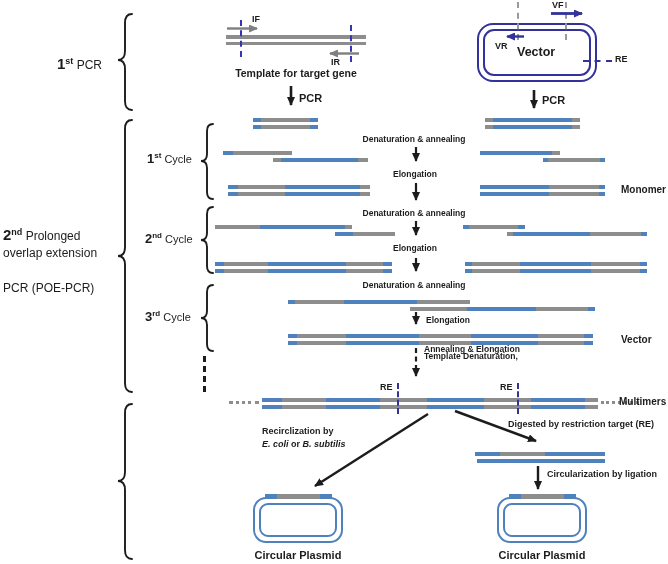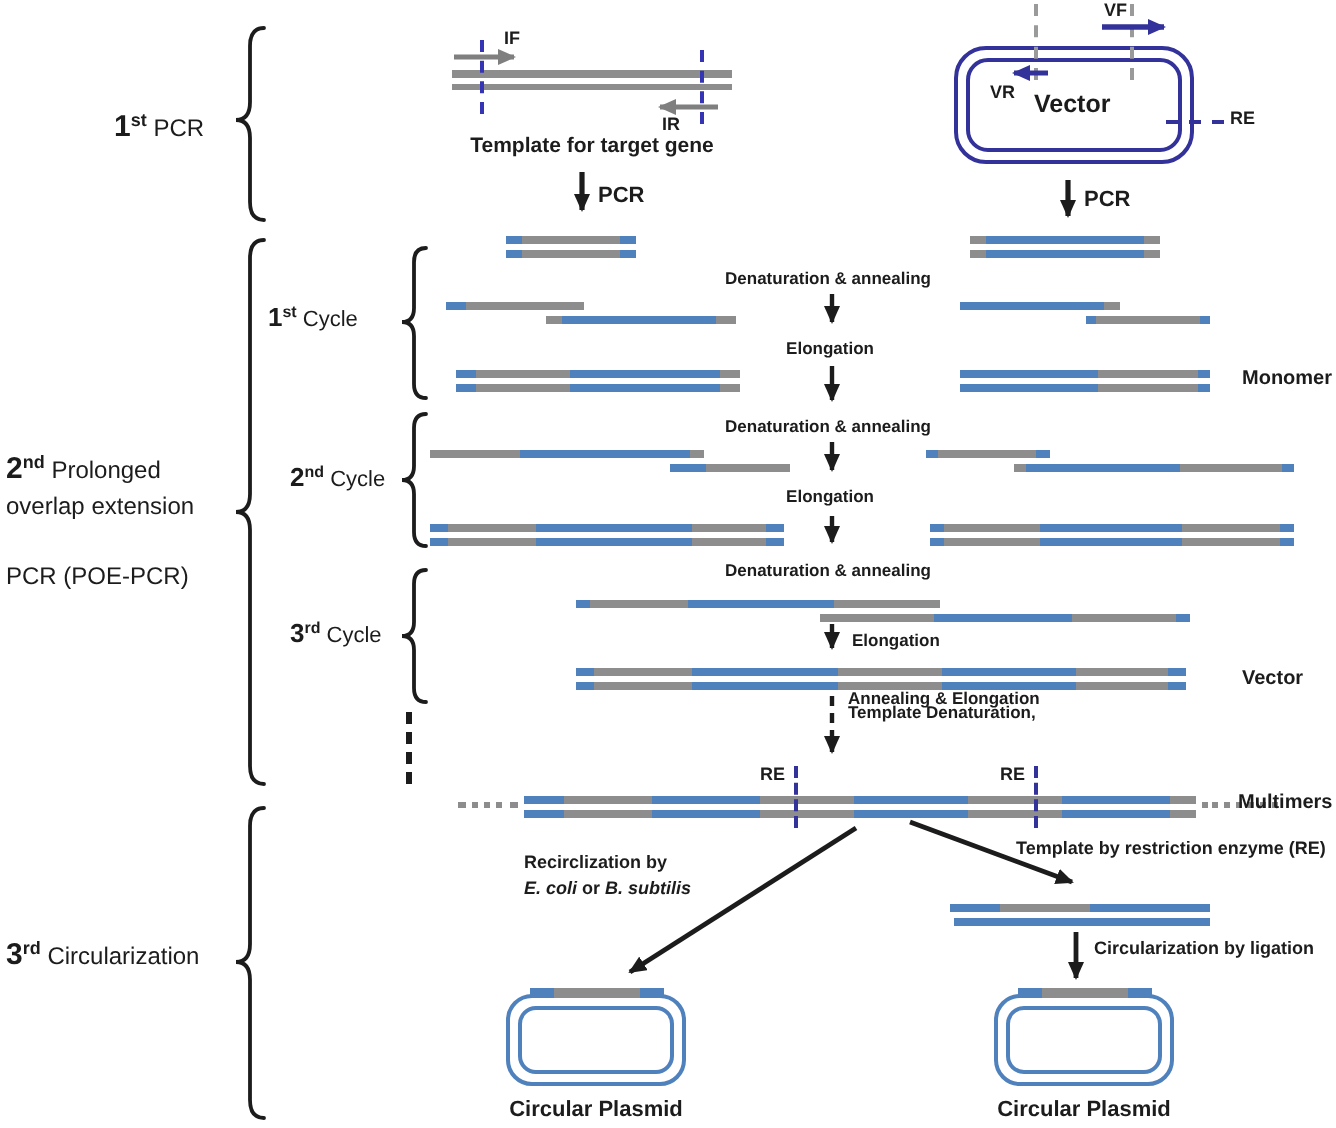--- a/index.html
+++ b/index.html
@@ -43,23 +43,22 @@
 <body>
 
 <div class="canvas">
 
   <div class="t sec" style="left:57px;top:55px"><span class="num">1</span><sup>st</sup> <span>PCR</span></div>
 
   <div class="t sec" style="left:3px;top:226px"><span class="num">2</span><sup>nd</sup> <span>Prolonged</span></div>
   <div class="t sec" style="left:3px;top:246px">overlap extension</div>
   <div class="t sec" style="left:3px;top:281px">PCR (POE-PCR)</div>
 
-  <div class="t sec" style="left:3px;top:469px"><span class="num">3</span><sup>rd</sup> <span>Circularization</span></div>
-
-  <div class="t cyc" style="left:134px;top:151px"><span class="cnum">1</span><sup>st</sup> <span>Cycle</span></div>
+
+  <div class="t cyc" style="left:147px;top:151px"><span class="cnum">1</span><sup>st</sup> <span>Cycle</span></div>
   <div class="t cyc" style="left:145px;top:231px"><span class="cnum">2</span><sup>nd</sup> <span>Cycle</span></div>
   <div class="t cyc" style="left:145px;top:309px"><span class="cnum">3</span><sup>rd</sup> <span>Cycle</span></div>
 
   <div class="t tag" style="left:252px;top:14px">IF</div>
   <div class="t tag" style="left:331px;top:57px">IR</div>
   <div class="dashv" style="left:240px;top:20px;height:37px;border-left:2px dashed var(--dashblue)"></div>
   <div class="dashv" style="left:350px;top:25px;height:37px;border-left:2px dashed var(--dashblue)"></div>
   <div class="t cap ctr" style="left:296px;top:67px">Template for target gene</div>
   <div class="t pcr" style="left:299px;top:92px">PCR</div>
 
@@ -91,21 +90,21 @@
   <div class="t tag" style="left:500px;top:382px">RE</div>
   <div class="dashv" style="left:397px;top:383px;height:31px;border-left:2px dashed var(--navy)"></div>
   <div class="dashv" style="left:517px;top:383px;height:31px;border-left:2px dashed var(--navy)"></div>
   <div class="dots" style="left:229px;top:401px;width:30px"></div>
   <div class="dots" style="left:601px;top:401px;width:38px"></div>
 
   <div class="dashv" style="left:203px;top:356px;height:36px;border-left:3px dashed var(--ink)"></div>
 
   <div class="t note" style="left:262px;top:426px">Recirclization by</div>
   <div class="t note" style="left:262px;top:439px"><span class="it">E. coli</span><span> or </span><span class="it">B. subtilis</span></div>
-  <div class="t note" style="left:508px;top:419px">Template by restriction enzyme (RE)</div>
+  <div class="t note" style="left:508px;top:419px">Digested by restriction target (RE)</div>
   <div class="t note" style="left:547px;top:469px">Circularization by ligation</div>
 
   <div class="vrect pl-outer" style="left:253px;top:497px"></div>
   <div class="vrect pl-inner" style="left:259px;top:503px"></div>
   <div class="vrect pl-outer" style="left:497px;top:497px"></div>
   <div class="vrect pl-inner" style="left:503px;top:503px"></div>
   <div class="t plab ctr" style="left:298px;top:549px">Circular Plasmid</div>
   <div class="t plab ctr" style="left:542px;top:549px">Circular Plasmid</div>
 
   <div id="strand-layer">

